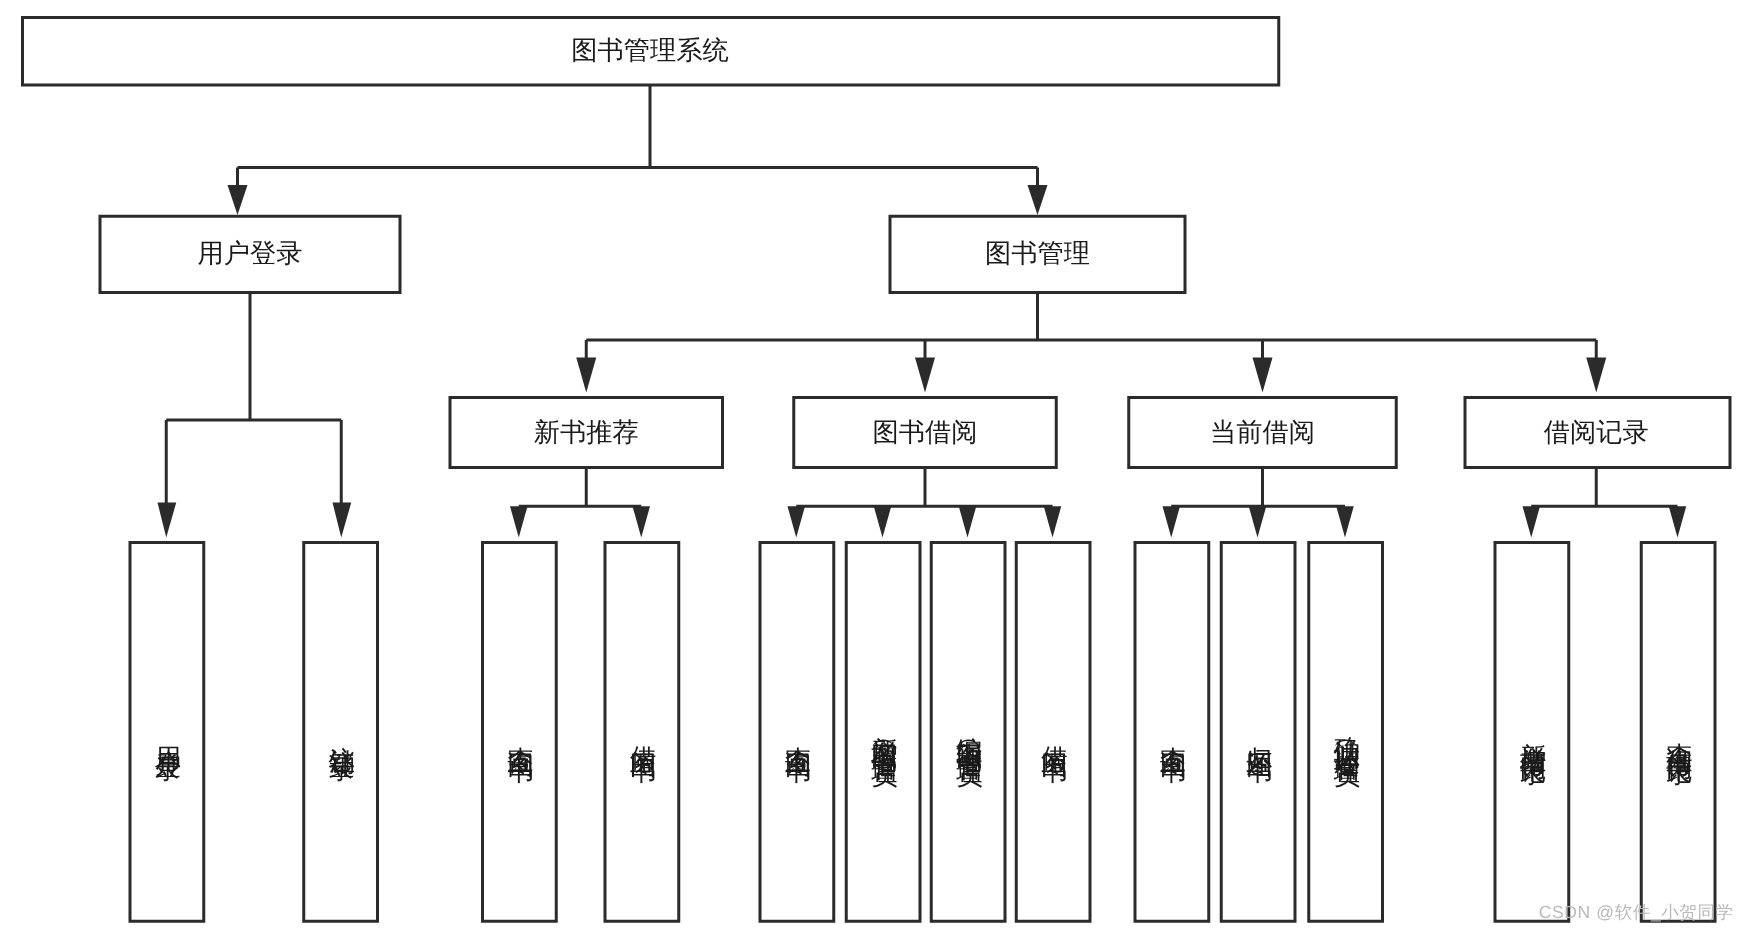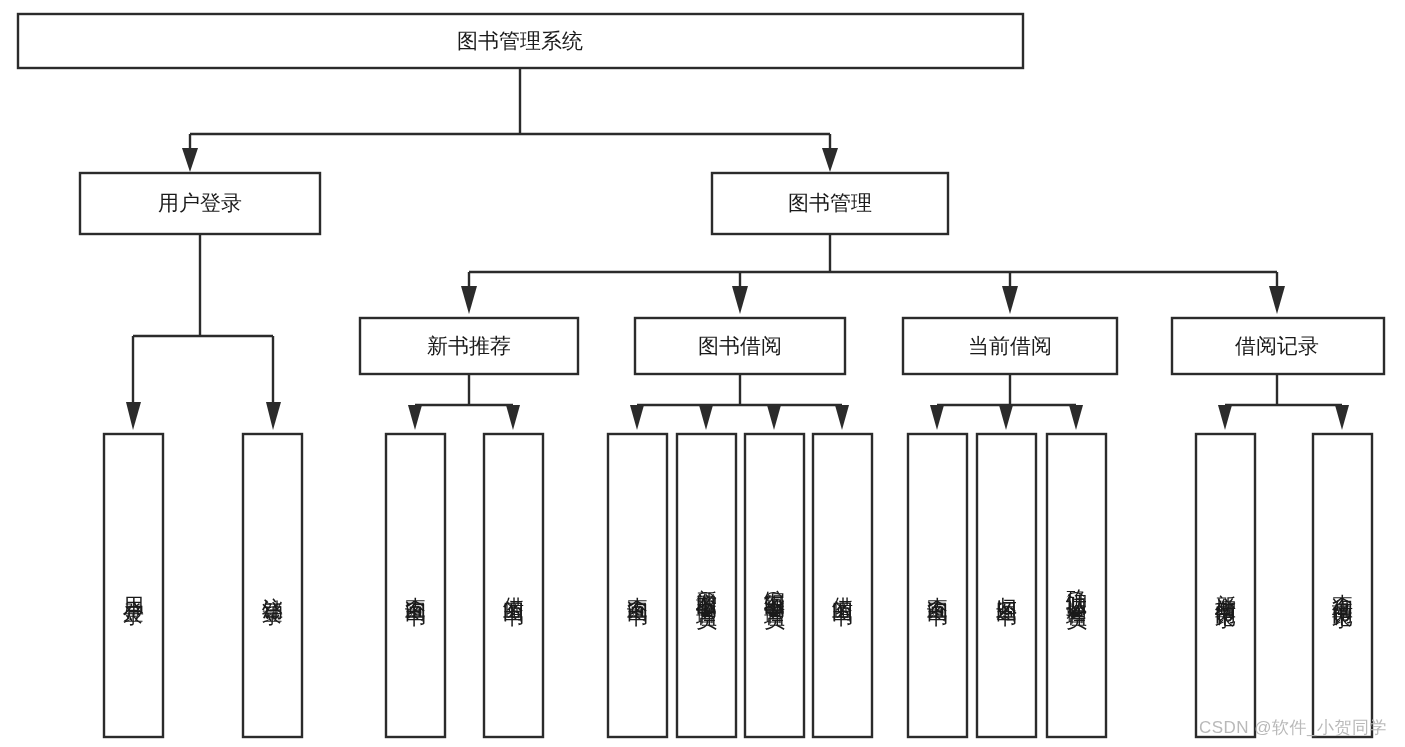--- a/index.html
+++ b/index.html
@@ -55,21 +55,21 @@
     text-anchor: middle;
     writing-mode: vertical-rl;
     glyph-orientation-vertical: 0;
     letter-spacing: 3px;
   }
   .watermark-text {
     position: absolute;
     right: 14px;
     bottom: 8px;
     font-family: "Liberation Sans", "DejaVu Sans", sans-serif;
-    font-size: 17px;
+    font-size: 14px;
     color: #b9b9b9;
     letter-spacing: 0.5px;
     white-space: nowrap;
     pointer-events: none;
     user-select: none;
   }
 </style>
 </head>
 <body>
 

